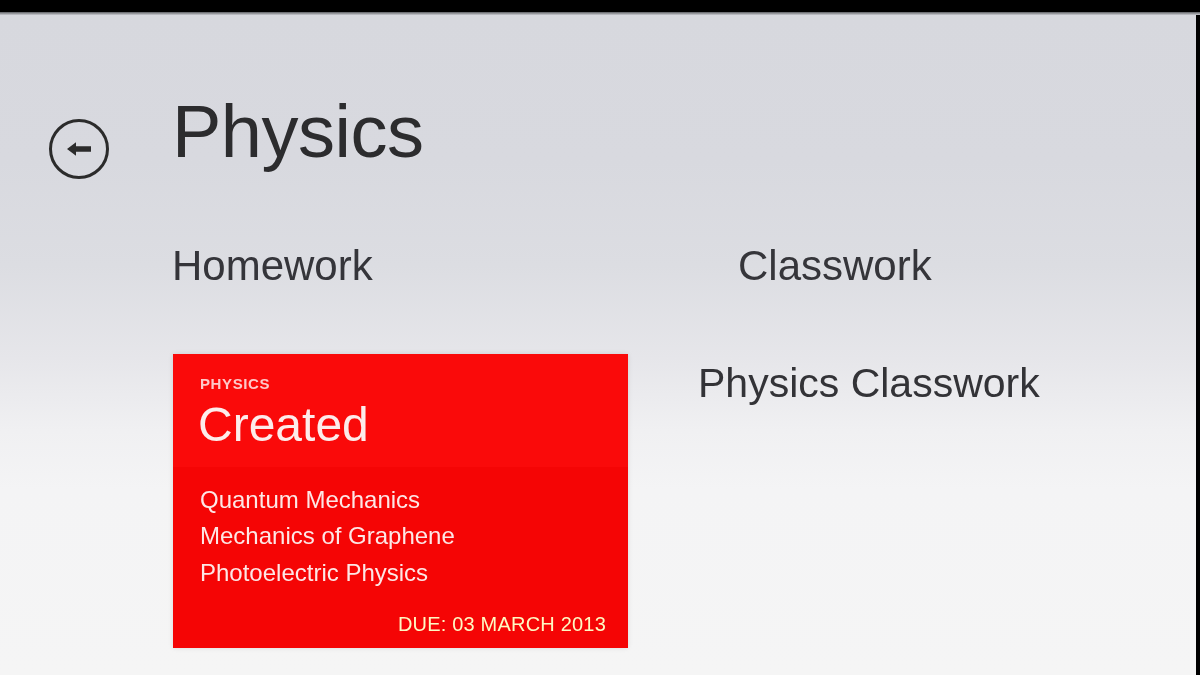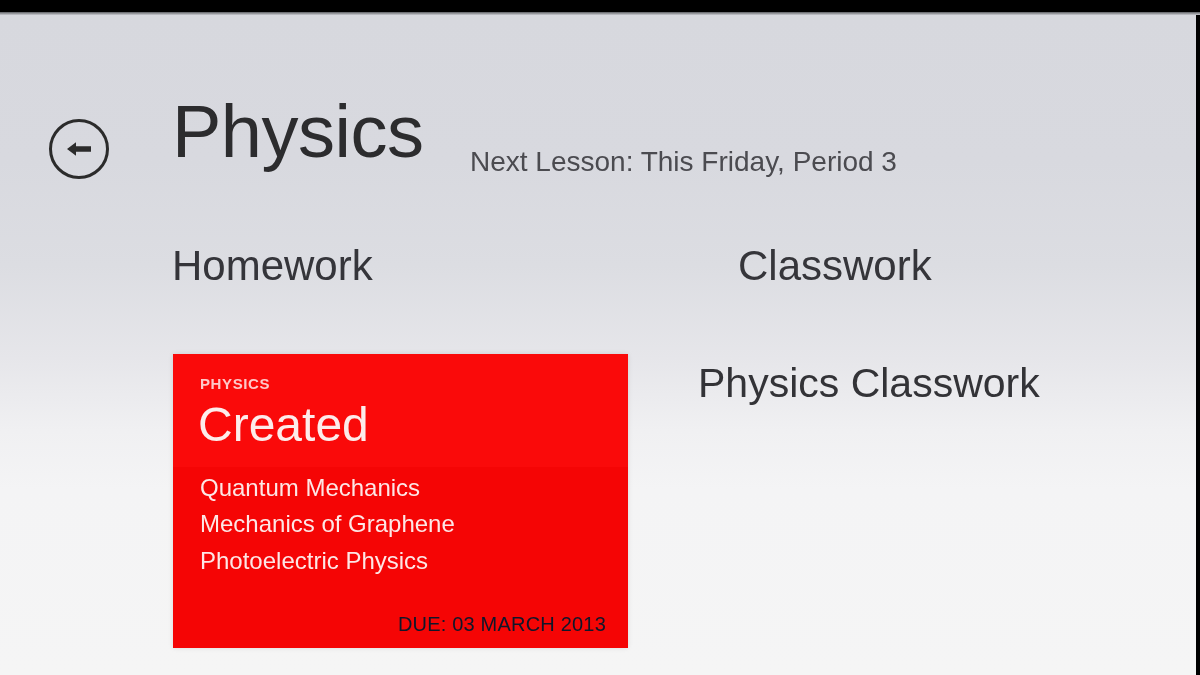--- a/index.html
+++ b/index.html
@@ -156,38 +156,38 @@
     top: 45px;
     font-size: 48px;
     font-weight: 300;
     color: #fdeceb;
     line-height: 1.1;
     white-space: nowrap;
   }
   .tile-body {
     position: absolute;
     left: 27px;
-    top: 116px;
+    top: 128px;
     width: 400px;
   }
   .tile-body-item {
     font-size: 24px;
     font-weight: 400;
     color: #fde7e6;
     line-height: 1.52;
     white-space: nowrap;
   }
   .tile-due {
     position: absolute;
     right: 22px;
     bottom: 14px;
     font-size: 20px;
     font-weight: 400;
     letter-spacing: 0.2px;
-    color: #0f172a;
+    color: #fef9c3;
     line-height: 1;
     white-space: nowrap;
   }
 
   
   .classwork-item {
     position: absolute;
     left: 698px;
     top: 348px;
     cursor: pointer;
@@ -223,21 +223,20 @@
     <button class="back-button" aria-label="Back">
       <span>
         <svg width="32" height="32" viewBox="0 0 32 32" aria-hidden="true">
           <path d="M4 16 L13 9.2 L13 13.3 L28 13.3 L28 18.7 L13 18.7 L13 22.8 Z" fill="#2b2b2b"></path>
         </svg>
       </span>
     </button>
 
     <div class="page-title">Physics</div>
 
-    <div class="page-subtitle">Next Lesson: This Friday, Period 3</div>
 
     <div class="col-heading homework">Homework</div>
 
     <div class="col-heading classwork">Classwork</div>
 
     <div class="tile">
       <div class="tile-head"></div>
 
       <div class="tile-kicker">PHYSICS</div>
 

